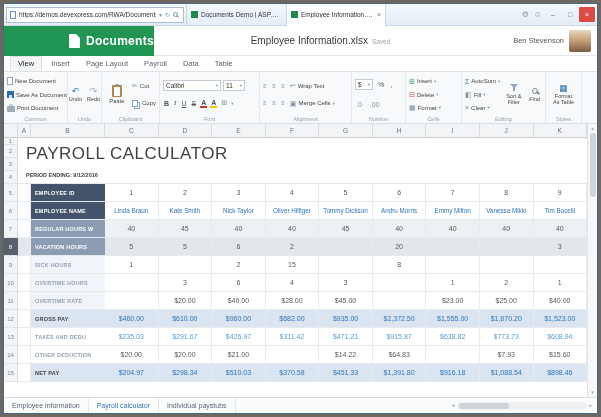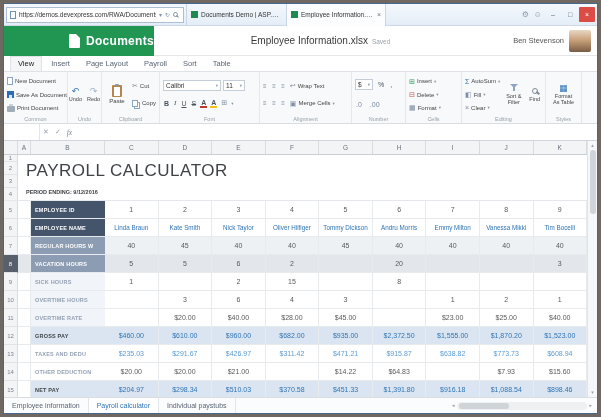--- a/index.html
+++ b/index.html
@@ -196,21 +196,21 @@
       <span class="username">Ben Stevenson</span>
       <span class="avatar"></span>
     </div>
   </div>
 
   <div class="rtabs" id="ribbon-tabs">
       <div class="rtab active">View</div>
       <div class="rtab">Insert</div>
       <div class="rtab">Page Layout</div>
       <div class="rtab">Payroll</div>
-      <div class="rtab">Sort</div>
+      <div class="rtab">Data</div>
       <div class="rtab">Table</div>
     </div>
 
   <div class="ribbon">
 
     <div class="rgroup" style="width:64px">
       <div class="gbody">
           <div class="rstack">
         <div class="rit">
           <span class="ic ic-page"></span>
@@ -387,27 +387,20 @@
         <div class="tall">
           <span class="tbl">▦</span>
           <span>Format As Table</span>
           </div>
       </div>
       <div class="glabel">Styles</div>
     </div>
 
   </div>
 
-  <div class="fbar">
-    <div class="namebox"></div>
-    <span class="fic">✕</span>
-    <span class="fic">✓</span>
-    <span class="ffx">fx</span>
-    <div class="finput"></div>
-  </div>
 
   <div class="gridwrap">
     <div class="garea">
       <div class="chead">
         <div class="corner"></div>
         <div style="display:flex;flex:1" id="col-headers">
             <div class="colh w-a">A</div>
             <div class="colh w-b">B</div>
             <div class="colh w-v">C</div>
             <div class="colh w-v">D</div>

